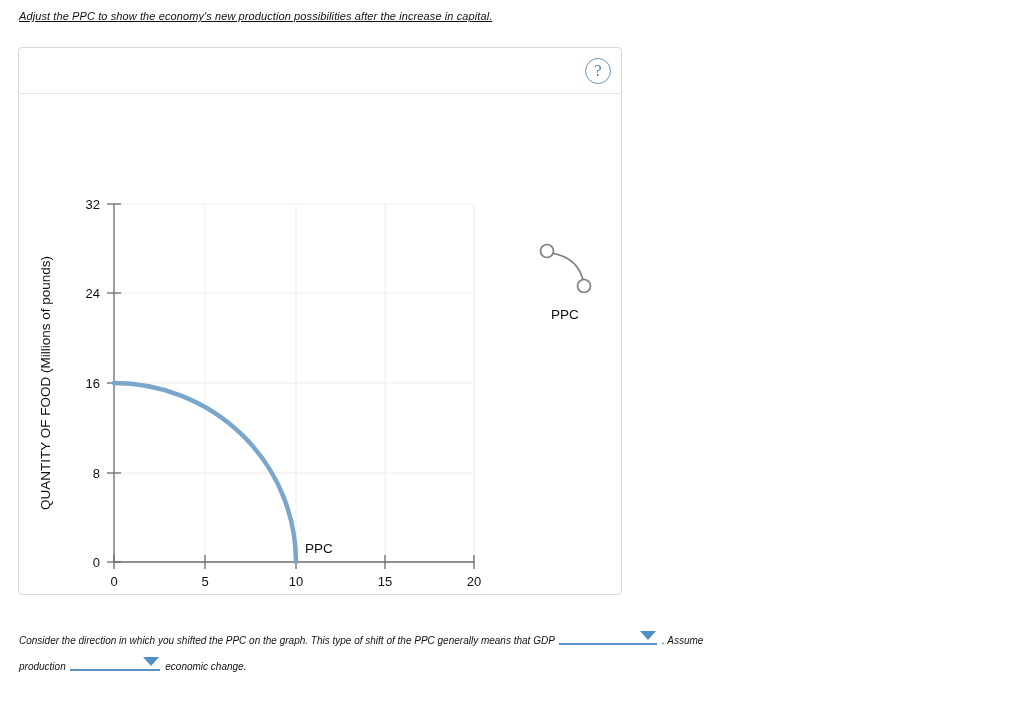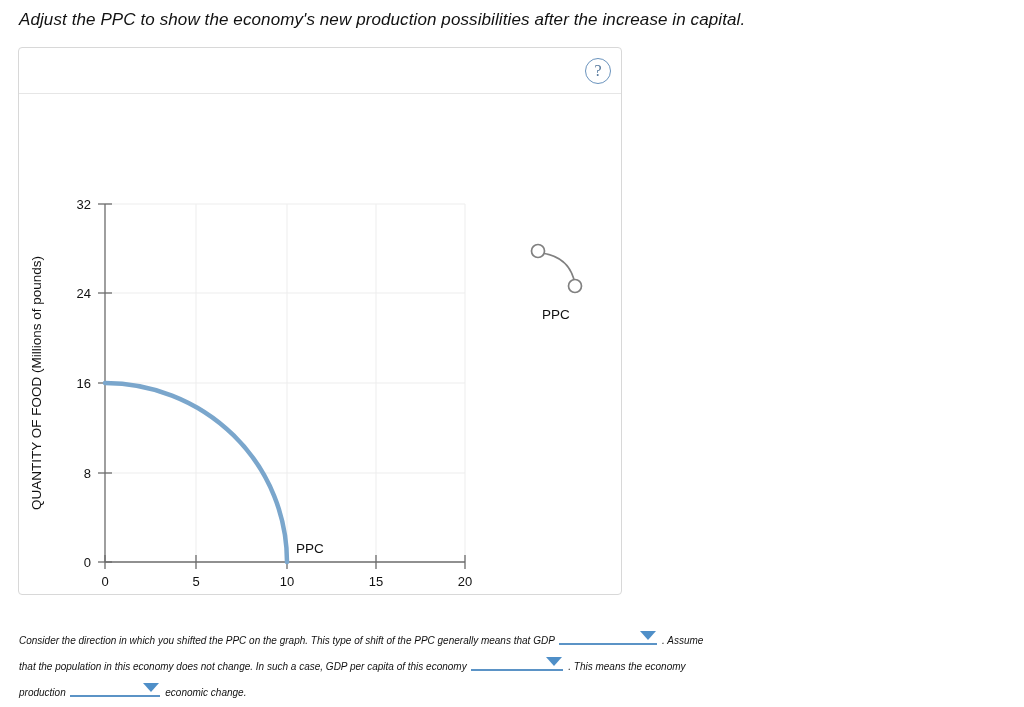--- a/index.html
+++ b/index.html
@@ -14,25 +14,26 @@
     font-family: "Liberation Sans", sans-serif;
     color: #1a1a1a;
     overflow: hidden;
   }
 
   
   #prompt {
     position: absolute;
     left: 19px;
     top: 10px;
-    font-size: 17px;
+    font-size: 11px;
     font-style: italic;
     color: #111111;
     letter-spacing: 0.1px;
     white-space: nowrap;
+    text-decoration: underline;
   }
 
   
   #graph-panel {
     position: absolute;
     left: 18px;
     top: 47px;
     width: 604px;
     height: 548px;
     border: 1px solid #d8d8d8;
@@ -64,21 +65,21 @@
     font-family: "Liberation Serif", serif;
     cursor: pointer;
     background: #ffffff;
     box-sizing: border-box;
     user-select: none;
   }
 
   
   #plot-wrap {
     position: absolute;
-    left: 0;
+    left: 9px;
     top: 46px;
     width: 602px;
     height: 500px;
   }
   #plot-svg { display: block; }
 
   .axis-tick-label {
     font-family: "Liberation Sans", sans-serif;
     font-size: 13px;
     fill: #111111;
@@ -217,28 +218,20 @@
 
   <div class="qline">
     <span>Consider the direction in which you shifted the PPC on the graph. This type of shift of the PPC generally means that GDP</span>
     <span class="dropdown dd-w1">
       <span class="dd-value"></span>
       <span class="dd-caret"></span>
     </span>
     <span>. Assume</span>
   </div>
 
-  <div class="qline">
-    <span>that the population in this economy does not change. In such a case, GDP per capita of this economy</span>
-    <span class="dropdown dd-w2">
-      <span class="dd-value"></span>
-      <span class="dd-caret"></span>
-    </span>
-    <span>. This means the economy</span>
-  </div>
 
   <div class="qline">
     <span>production</span>
     <span class="dropdown dd-w3">
       <span class="dd-value"></span>
       <span class="dd-caret"></span>
     </span>
     <span>economic change.</span>
   </div>
 

